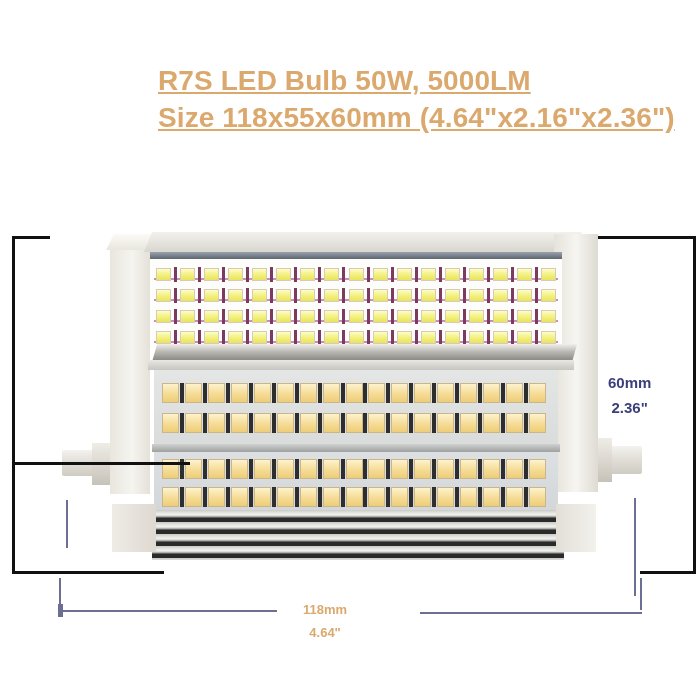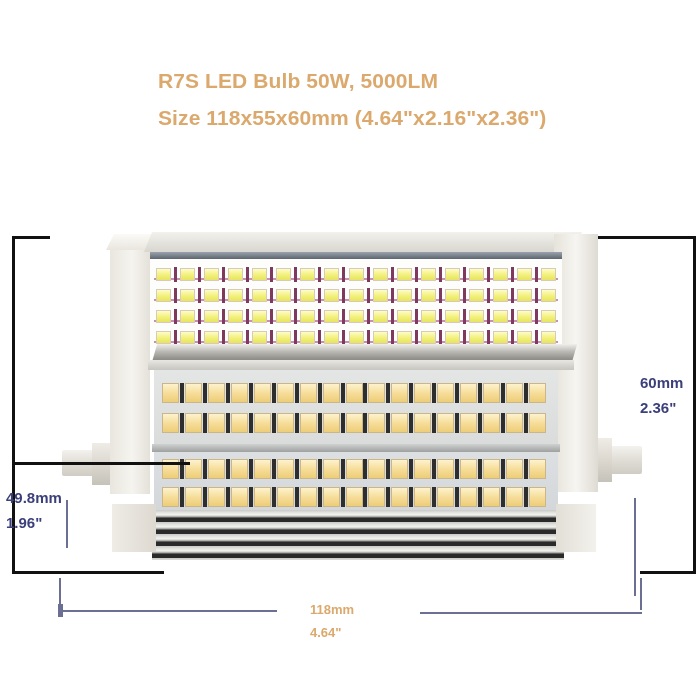--- a/index.html
+++ b/index.html
@@ -19,26 +19,27 @@
   }
 
   
   .title-block {
     position: absolute;
     left: 158px;
     top: 62px;
     width: 480px;
   }
   .title-line {
-    font-size: 21px;
+    font-size: 28px;
     font-weight: bold;
     color: #dba96d;
     line-height: 37px;
     letter-spacing: 0.1px;
     white-space: nowrap;
+    text-decoration: underline;
   }
 
   
   .dim-black {
     position: absolute;
     background: #111111;
   }
   .dim-blue {
     position: absolute;
     background: #6b6f93;
@@ -72,22 +73,22 @@
     position: absolute;
     color: #3b3f7a;
     font-size: 15px;
     font-weight: bold;
     line-height: 25px;
     white-space: nowrap;
   }
   .dim-label.tan { color: #dba96d; font-size: 13px; line-height: 23px; }
   #label-10mm  { left: 10px;  top: 330px; }
   #label-49mm  { left: 6px;   top: 485px; }
-  #label-60mm  { left: 640px; top: 370px; }
-  #label-118mm { left: 310px; top: 598px; }
+  #label-60mm  { left: 608px; top: 370px; text-align: center; }
+  #label-118mm { left: 303px; top: 598px; text-align: center; }
 
   
   #bulb {
     position: absolute;
     left: 62px;
     top: 228px;
     width: 580px;
     height: 310px;
   }
 
@@ -580,24 +581,20 @@
 
   <div class="dim-blue" id="bot-ext-left"></div>
   <div class="dim-blue" id="bot-ext-right"></div>
   <div class="dim-blue" id="bot-line-left"></div>
   <div class="dim-blue" id="bot-line-right"></div>
   <div class="dim-blue" id="bot-tick-left"></div>
   <div class="dim-blue" id="blue-tick-mid"></div>
   <div class="dim-blue" id="blue-tick-right"></div>
 
 
-  <div class="dim-label" id="label-49mm">
-    <div>49.8mm</div>
-    <div>1.96"</div>
-  </div>
 
   <div class="dim-label" id="label-60mm">
     <div>60mm</div>
     <div>2.36"</div>
   </div>
 
   <div class="dim-label tan" id="label-118mm">
     <div>118mm</div>
     <div>4.64"</div>
   </div>

